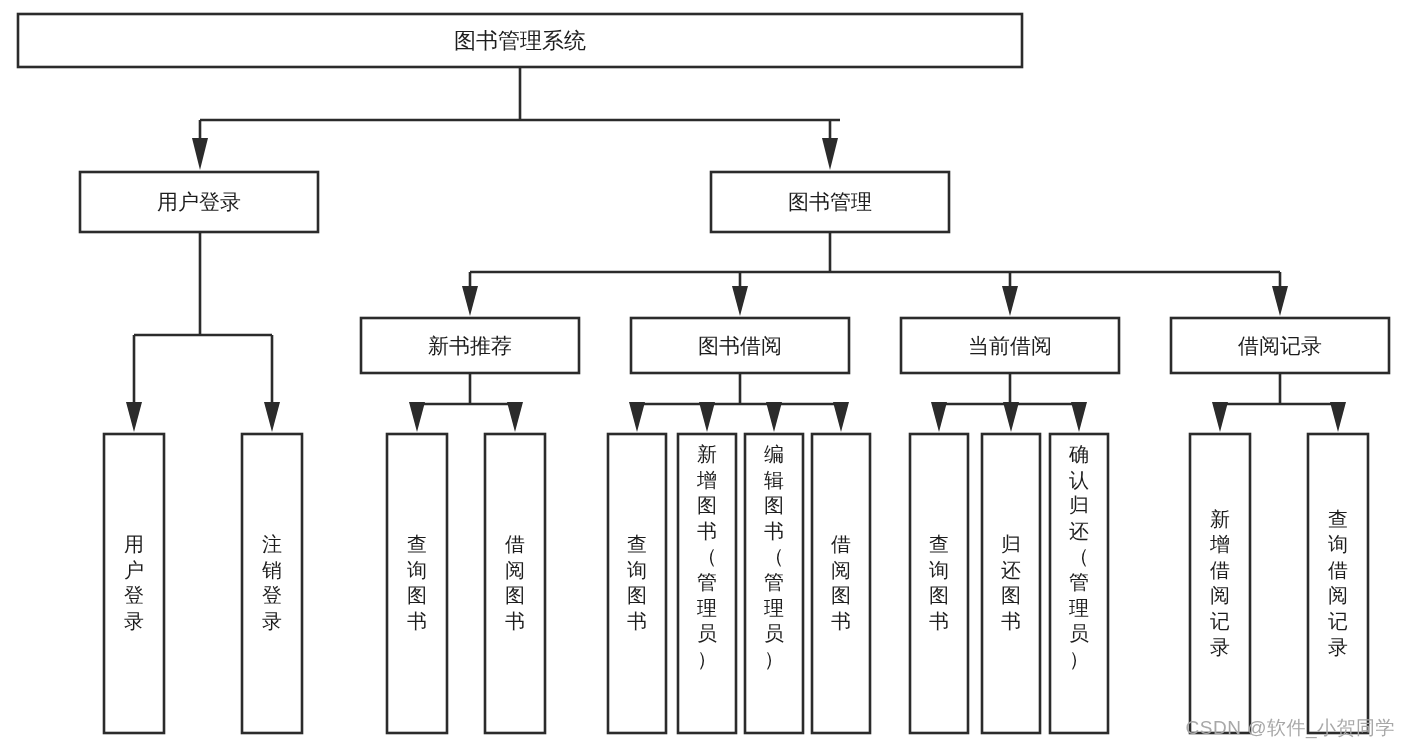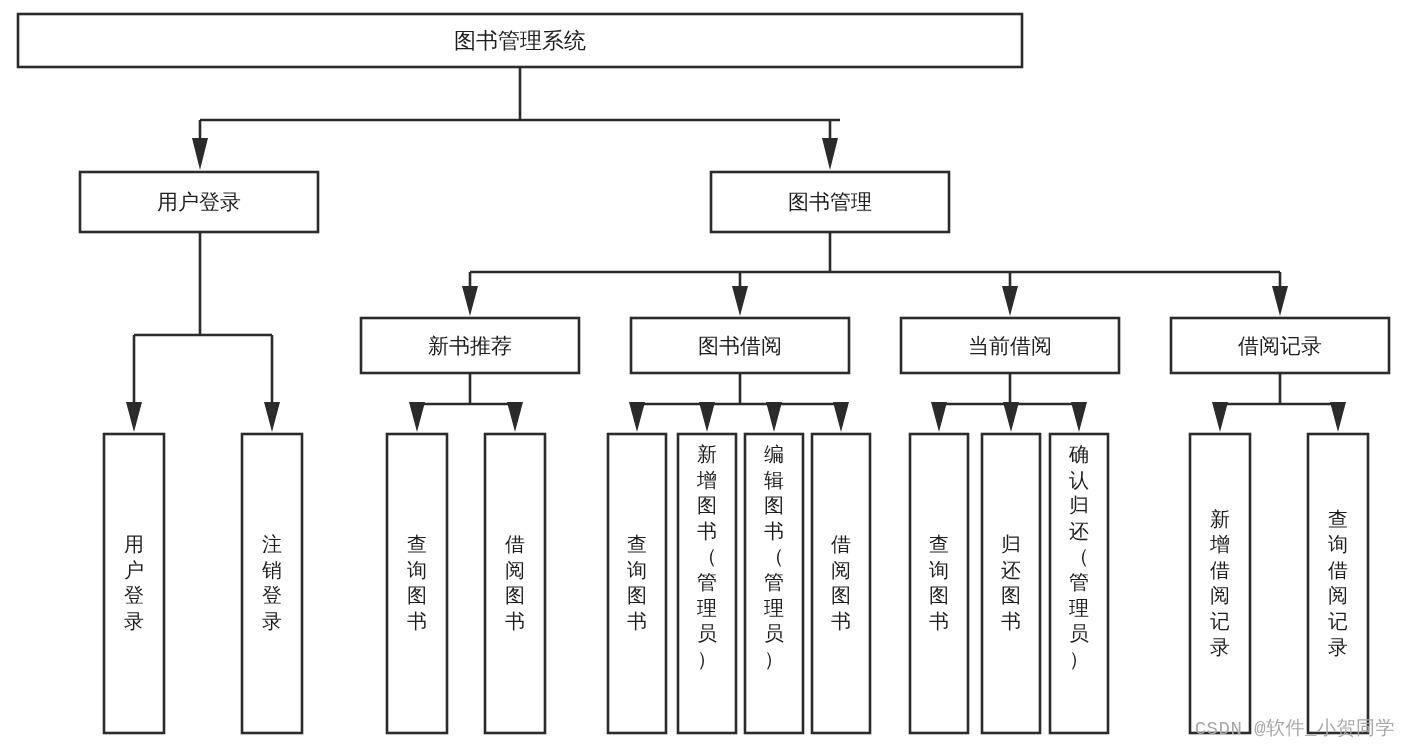--- a/index.html
+++ b/index.html
@@ -64,21 +64,21 @@
     flex-direction: column;
     align-items: center;
   }
   .vlabel span {
     display: block;
   }
   .watermark {
     position: absolute;
     right: 10px;
     bottom: 6px;
-    font-family: Liberation Mono, monospace;
+    font-family: Liberation Sans, sans-serif;
     font-size: 19px;
     color: #a8a8a8;
     white-space: nowrap;
     letter-spacing: 0.5px;
   }
 </style>
 </head>
 <body>
 
 <div id="stage">

